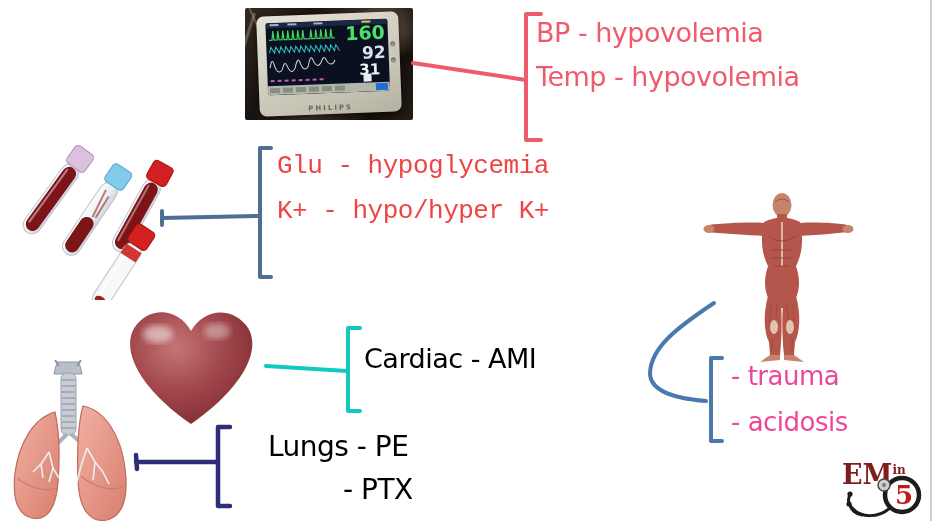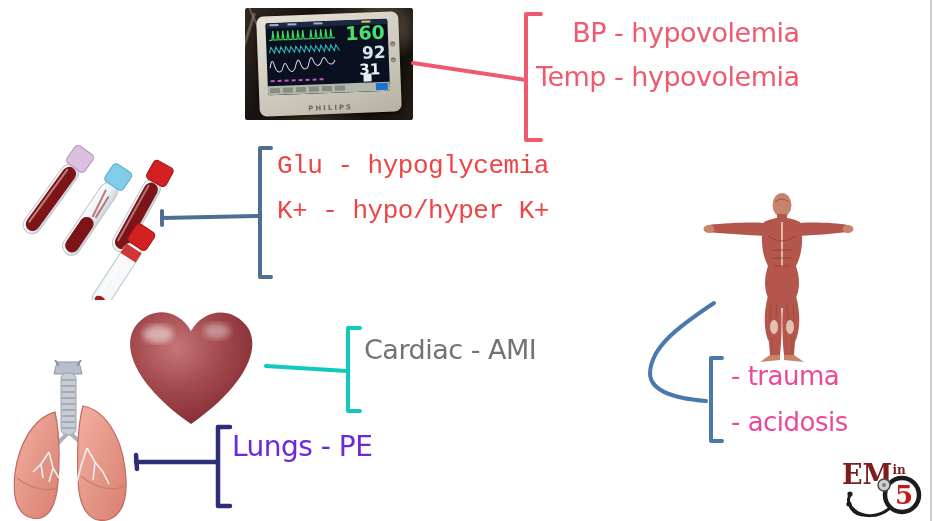--- a/index.html
+++ b/index.html
@@ -6,24 +6,24 @@
   #canvas{
     position:relative;width:933px;height:521px;background:#ffffff;
     overflow:hidden;font-family:"DejaVu Sans","Liberation Sans",sans-serif;
   }
   .edge-line{position:absolute;right:1px;top:0;bottom:0;width:2px;background:#cdcdcd;}
   .abs{position:absolute;}
   
   .hand{white-space:nowrap;letter-spacing:-0.5px;font-weight:normal;}
   .c-vitals{color:#ef5a6c;}
   .c-labs{color:#ef4444;font-family:Liberation Mono, monospace;}
-  .c-cardiac{color:#737373;}
-  .c-lungs{color:#6d28d9;}
+  .c-cardiac{color:#000000;margin-top:9px;}
+  .c-lungs{color:#000000;margin-left:36px;}
   .c-body{color:#ec4899;}
-  .vitals-block{left:536px;top:11px;font-size:27px;line-height:44px;text-align:right;}
+  .vitals-block{left:536px;top:11px;font-size:27px;line-height:44px;}
   .labs-block{left:277px;top:144px;font-size:26px;line-height:45px;}
   
   .photo{left:245px;top:8px;width:168px;height:112px;border-radius:2px;overflow:hidden;
          background:linear-gradient(120deg,#33291f 0%,#181210 30%,#3a3126 55%,#15100c 80%,#241c14 100%);}
   .photo .glow{position:absolute;right:-10px;top:-8px;width:70px;height:60px;border-radius:50%;
          background:radial-gradient(closest-side,rgba(150,135,110,.55),rgba(150,135,110,0));}
   .photo .cable{position:absolute;background:#8d8578;opacity:.55;border-radius:2px;}
   .bezel{position:absolute;left:13px;top:6px;width:142px;height:100px;border-radius:7px;
          background:linear-gradient(160deg,#e6e2d7,#c7c3b5 70%,#b4b0a2);
          transform:rotate(-2.2deg);box-shadow:0 2px 5px rgba(0,0,0,.6);}
@@ -232,20 +232,21 @@
   </div>
 
   <div class="abs hand c-labs labs-block">
     <div>Glu - hypoglycemia</div>
     <div>K+ - hypo/hyper K+</div>
   </div>
 
   <div class="abs hand c-cardiac" style="left:364px;top:334px;font-size:27px;">Cardiac - AMI</div>
 
   <div class="abs hand c-lungs" style="left:232px;top:430px;font-size:28px;">Lungs - PE</div>
+  <div class="abs hand c-lungs" style="left:307px;top:473px;font-size:28px;">- PTX</div>
 
   <div class="abs hand c-body" style="left:731px;top:361px;font-size:26px;">- trauma</div>
   <div class="abs hand c-body" style="left:731px;top:407px;font-size:26px;">- acidosis</div>
 
   <div class="abs logo-em"><span>EM</span><sup>in</sup></div>
   <svg class="abs" style="left:838px;top:456px;" width="95" height="64" viewBox="0 0 95 64">
     <circle cx="64" cy="39" r="17" fill="#ffffff" stroke="#1c1c1c" stroke-width="4.5"></circle>
     <path d="M52 52 C40 62 24 62 15 53" stroke="#1c1c1c" stroke-width="3" fill="none" stroke-linecap="round"></path>
     <path d="M15 53 C10 48 9 44 12 39" stroke="#1c1c1c" stroke-width="3" fill="none" stroke-linecap="round"></path>
     <path d="M24 59 C18 58 13 54 12 49" stroke="#1c1c1c" stroke-width="3" fill="none" stroke-linecap="round"></path>

